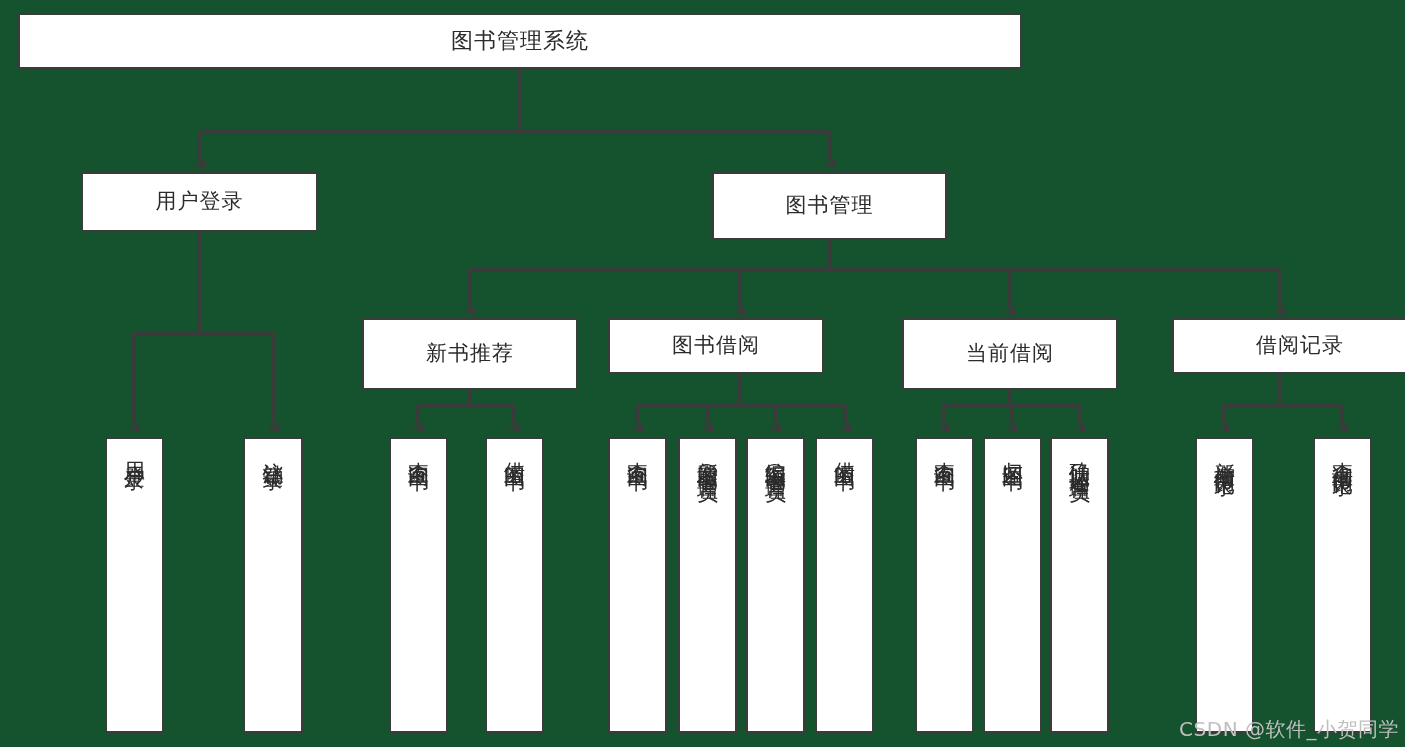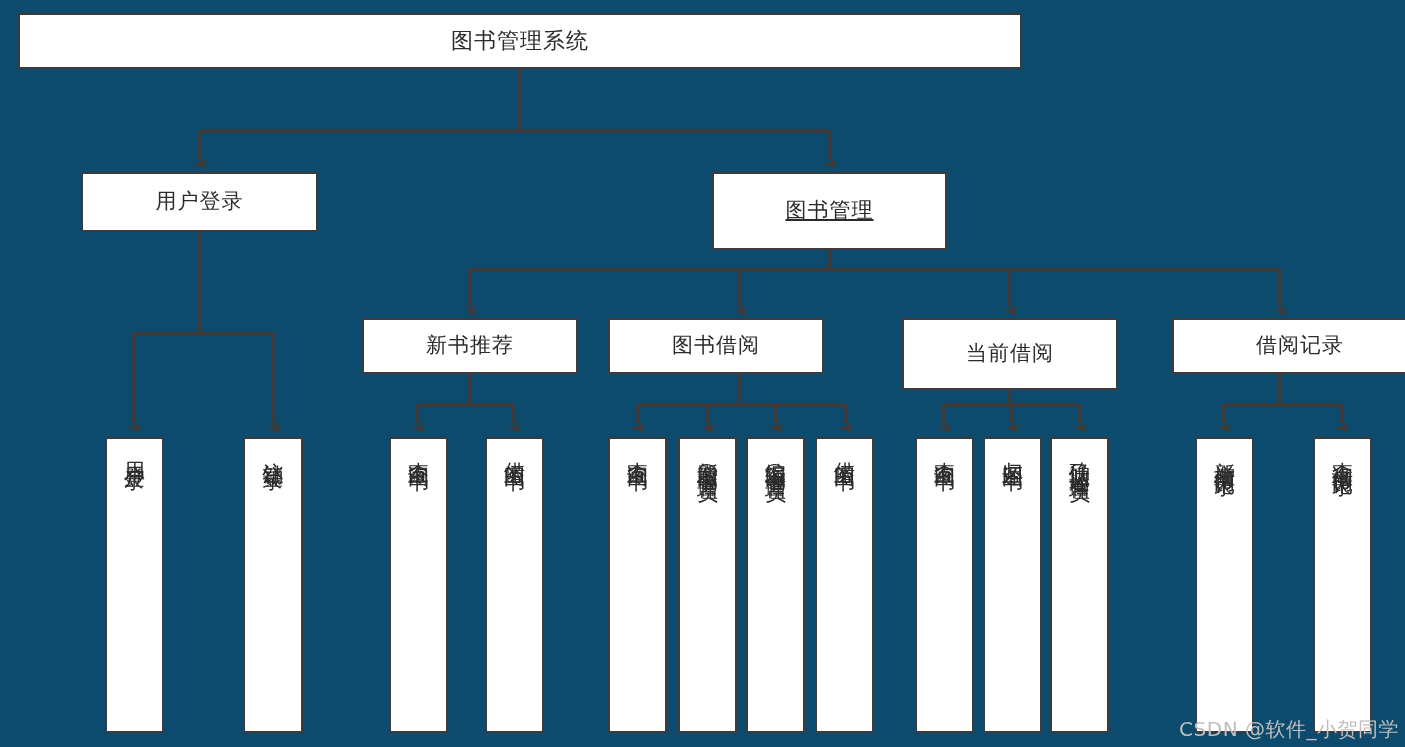--- a/index.html
+++ b/index.html
@@ -9,21 +9,21 @@
   }
   body {
     width: 1405px; height: 747px;
     font-family: "DejaVu Sans", "Liberation Sans", sans-serif;
     overflow: hidden;
   }
   #canvas {
     position: relative;
     width: 1405px;
     height: 747px;
-    background: #0c4a6e;
+    background: #14532d;
   }
   #edges {
     position: absolute;
     left: 0; top: 0;
     width: 1405px; height: 747px;
     pointer-events: none;
   }
   .node {
     position: absolute;
     border: 2px solid #3b3b3b;
@@ -121,25 +121,25 @@
     </g>
   </svg>
 
   <div class="node horiz root" id="node-root" style="left: 18px; top: 13px; width: 1004px; height: 56px;">
     <span>图书管理系统</span>
   </div>
 
   <div class="node horiz" id="node-l2-0" style="left: 81px; top: 172px; width: 237px; height: 60px;">
     <span>用户登录</span>
   </div>
-  <div class="node horiz" id="node-l2-1" style="left: 712px; top: 172px; width: 235px; height: 78px; text-decoration: underline;">
+  <div class="node horiz" id="node-l2-1" style="left: 712px; top: 172px; width: 235px; height: 68px;">
     <span>图书管理</span>
   </div>
 
-  <div class="node horiz" id="node-l3-0" style="left: 362px; top: 318px; width: 216px; height: 56px;">
+  <div class="node horiz" id="node-l3-0" style="left: 362px; top: 318px; width: 216px; height: 72px;">
     <span>新书推荐</span>
   </div>
   <div class="node horiz" id="node-l3-1" style="left: 608px; top: 318px; width: 216px; height: 56px;">
     <span>图书借阅</span>
   </div>
   <div class="node horiz" id="node-l3-2" style="left: 902px; top: 318px; width: 216px; height: 72px;">
     <span>当前借阅</span>
   </div>
   <div class="node horiz" id="node-l3-3" style="left: 1172px; top: 318px; width: 256px; height: 56px;">
     <span>借阅记录</span>

